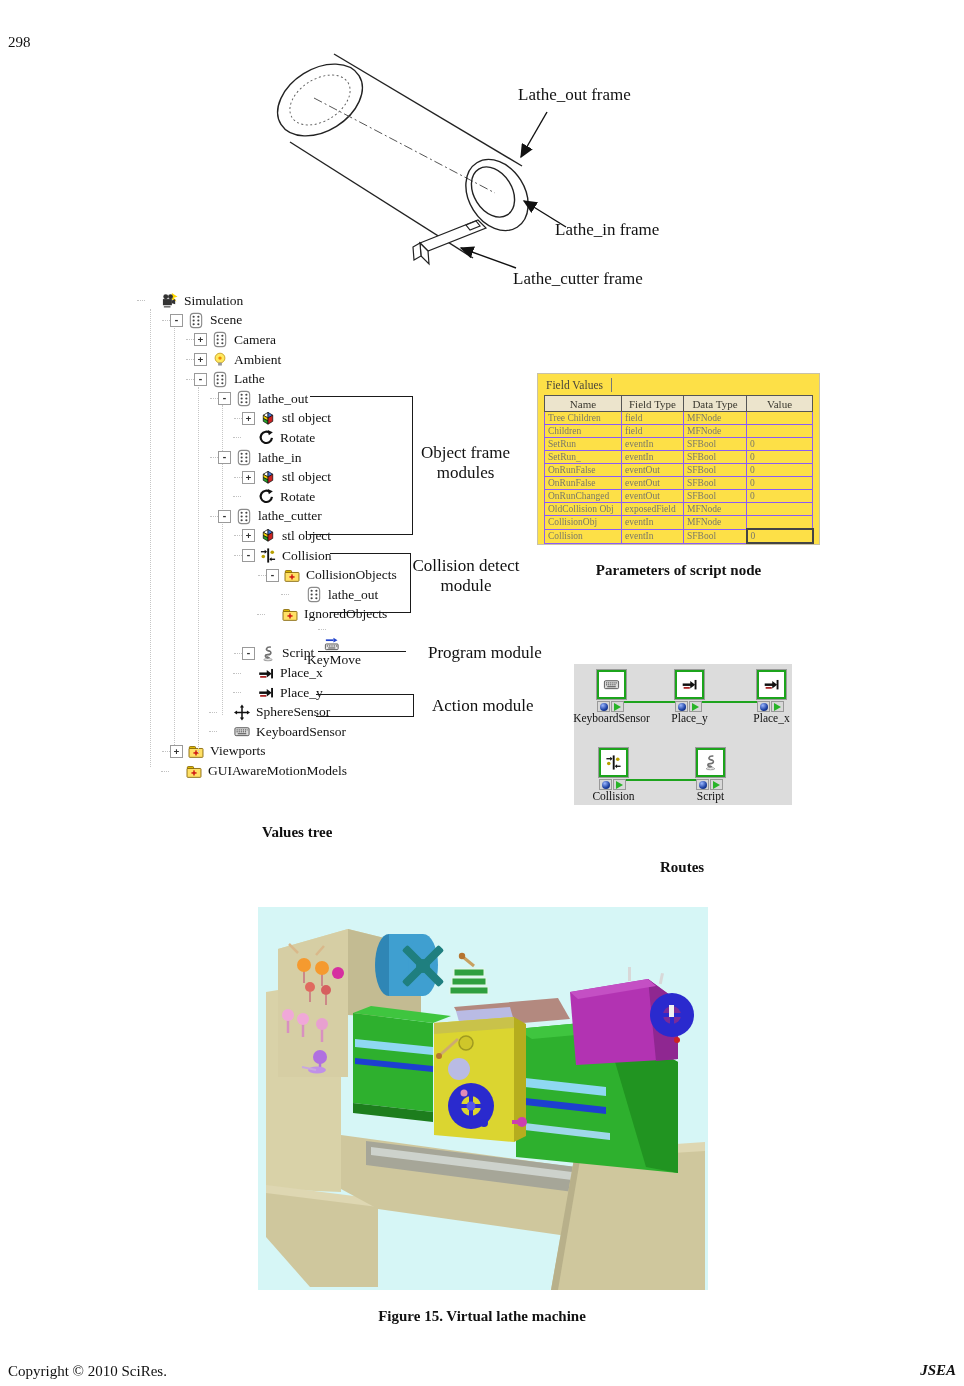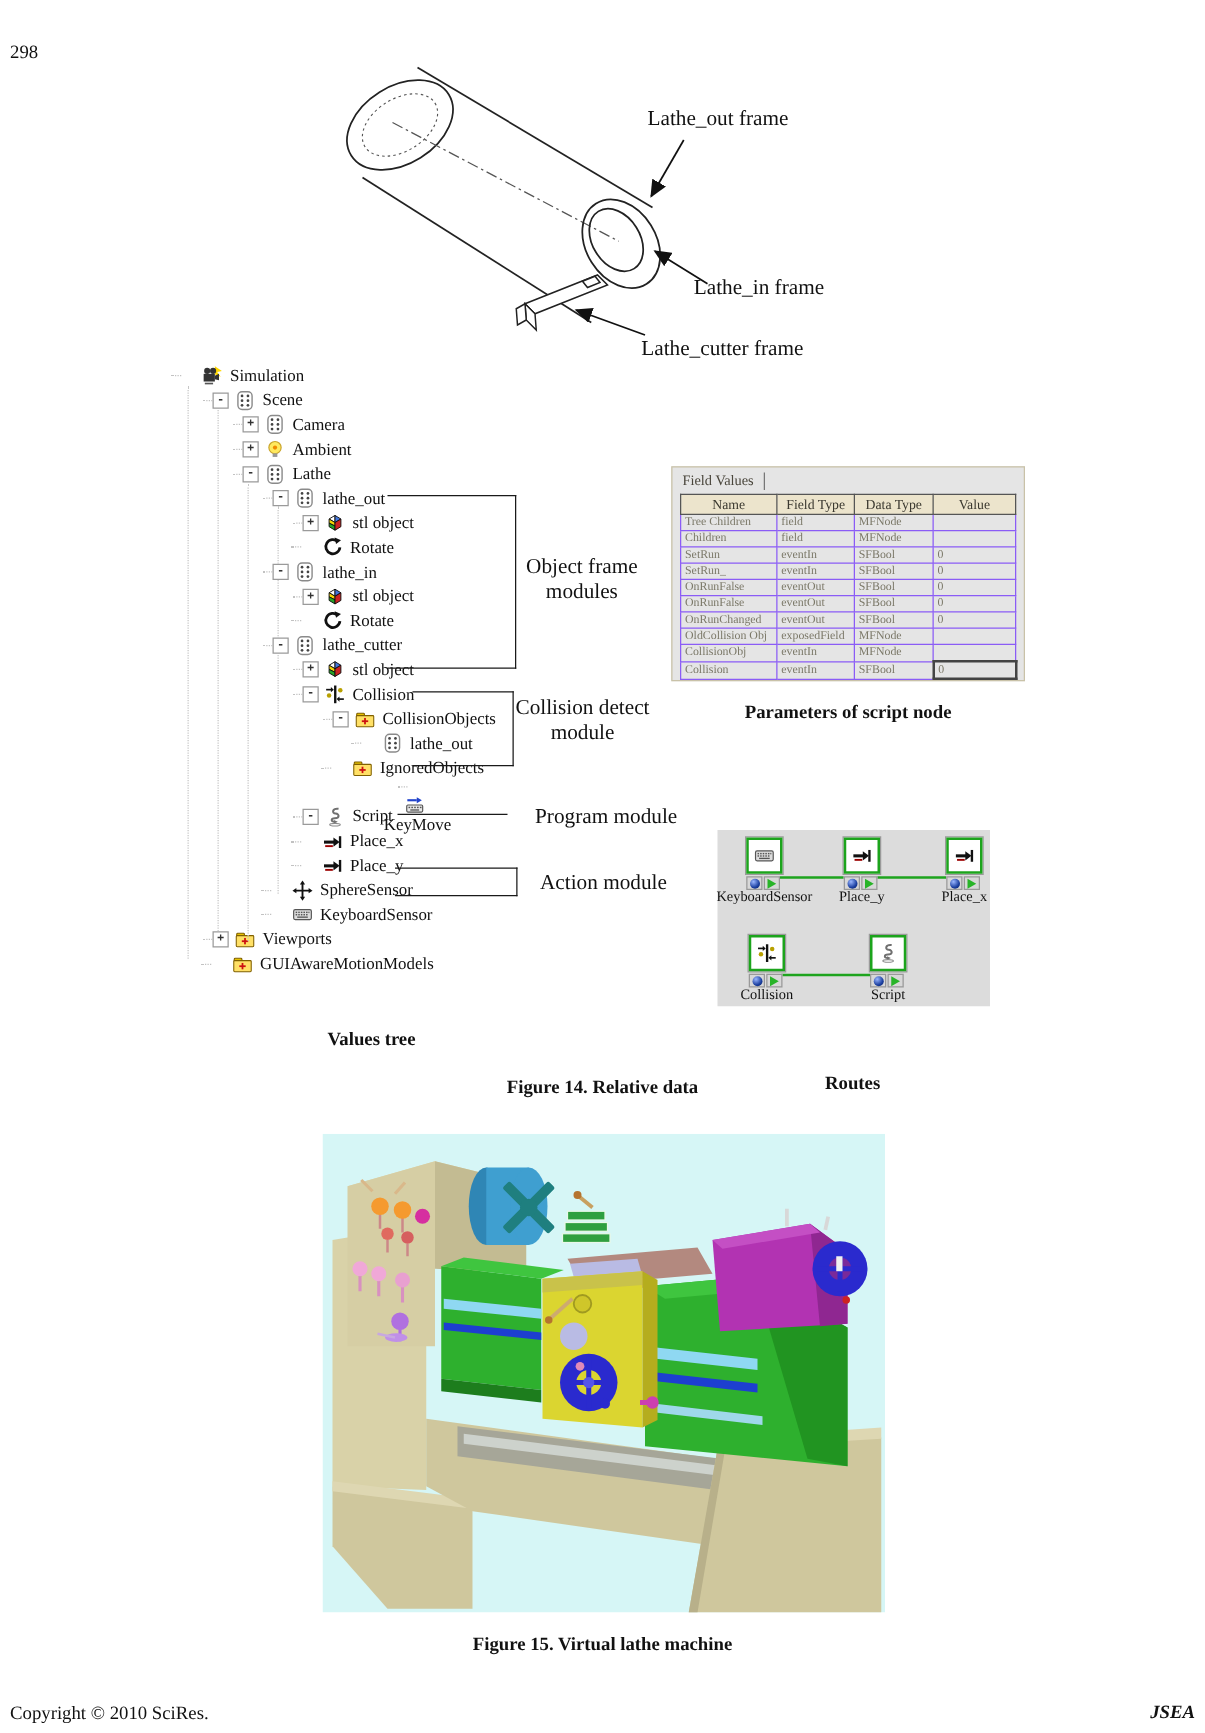--- a/index.html
+++ b/index.html
@@ -23,21 +23,21 @@
   .ticonw{flex:none;width:18px;height:17px;margin-right:5px;}
   .ticon{width:18px;height:17px;display:block;}
   .tlabel{white-space:nowrap;}
   .guide{position:absolute;width:0;border-left:1px dotted #c6c6c6;}
 
   
   .bk{position:absolute;border:0 solid #1a1a1a;}
   .modlabel{position:absolute;font-size:17px;text-align:center;line-height:1.15;}
 
   
-  #field-panel{left:537px;top:373px;width:283px;height:172px;background:#e5e5e5;border:1px solid #c9c2a8;box-sizing:border-box;}
+  #field-panel{left:537px;top:373px;width:283px;height:172px;background:#fde047;border:1px solid #c9c2a8;box-sizing:border-box;}
   .fp-tab{display:flex;align-items:center;padding:4px 0 2px 8px;font-size:11.5px;color:#4a463c;}
   .fp-tabbar{width:0;height:14px;border-left:1px solid #777;margin-left:8px;}
   #field-table{border-collapse:collapse;margin:1px 0 0 6px;}
   #field-table th{border:1px solid #555;background:#ece4cc;font-weight:normal;font-size:11px;color:#3a382f;height:15px;padding:0 2px;}
   #field-table td{border:1px solid #8b5cf6;font-size:9.5px;color:#7b7868;height:12px;padding:0 3px;overflow:hidden;white-space:nowrap;}
   #field-table td.sel{border:2px solid #444;}
   .params-caption{left:537px;top:562px;width:283px;text-align:center;font-weight:bold;font-size:15px;}
 
   
   #routes-panel{left:574px;top:664px;width:218px;height:141px;background:#dcdcdc;}
@@ -611,21 +611,20 @@
         <span class="rbtn">
             <span class="rplay"></span>
           </span>
       </div>
       <div class="rlabel">Script</div>
     </div>
   </div>
 
   <div class="abs cap-bold" style="left:262px;top:824px;">Values tree</div>
   <div class="abs cap-bold" style="left:660px;top:826px;margin-top:33px;">Routes</div>
-  <div class="abs fig-caption" style="top:862px;">Figure 14. Relative data</div>
 
   <svg id="lathe-figure" class="abs" width="450" height="383" viewBox="0 0 450 383">
     <rect x="0" y="0" width="450" height="383" fill="#d6f6f6"></rect>
 
     <polygon points="8,85 20,83 83,92 83,285 8,282" fill="#d9d2a8"></polygon>
     <polygon points="8,282 120,296 120,380 52,380 8,330" fill="#cfc79d"></polygon>
     <polygon points="8,278 120,292 120,300 8,286" fill="#ded7b2"></polygon>
 
     <polygon points="83,228 330,262 330,332 120,302 83,282" fill="#cfc79d"></polygon>
     <polygon points="108,234 400,270 400,296 108,258" fill="#a6a698"></polygon>

